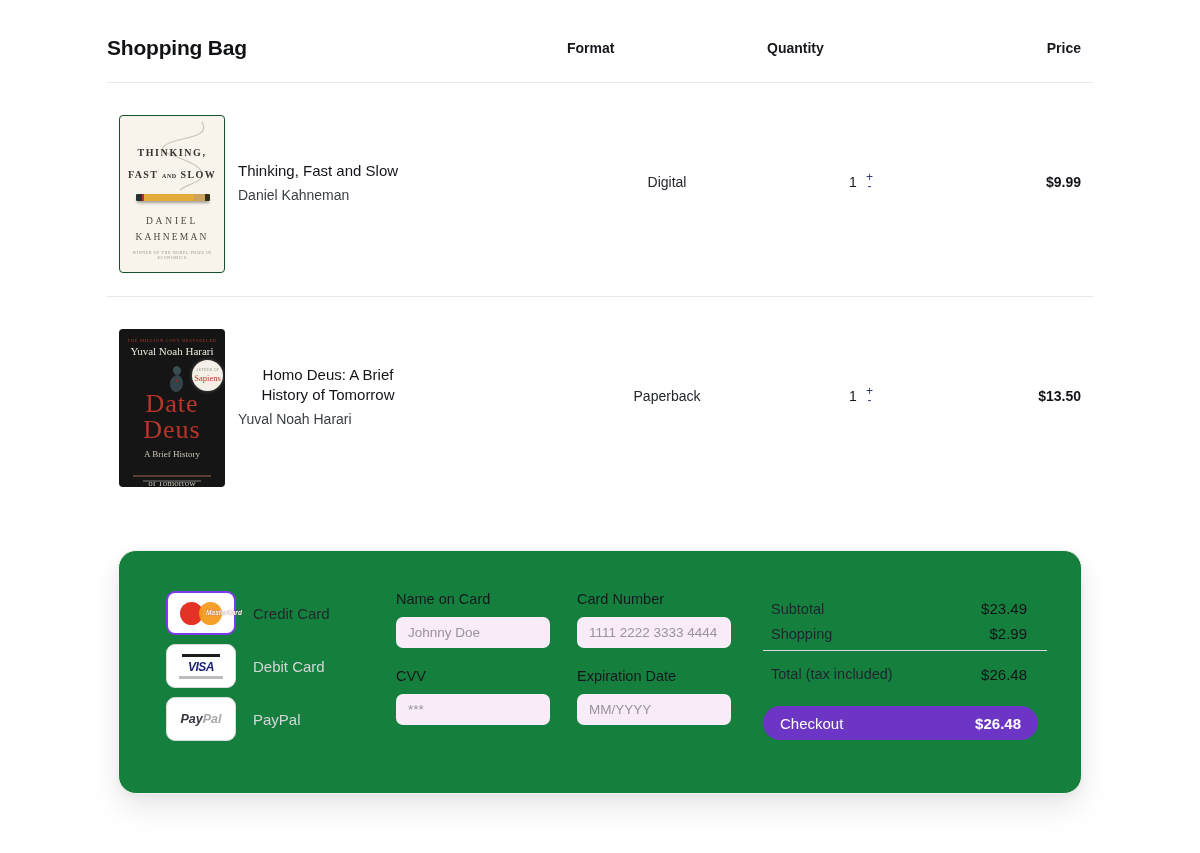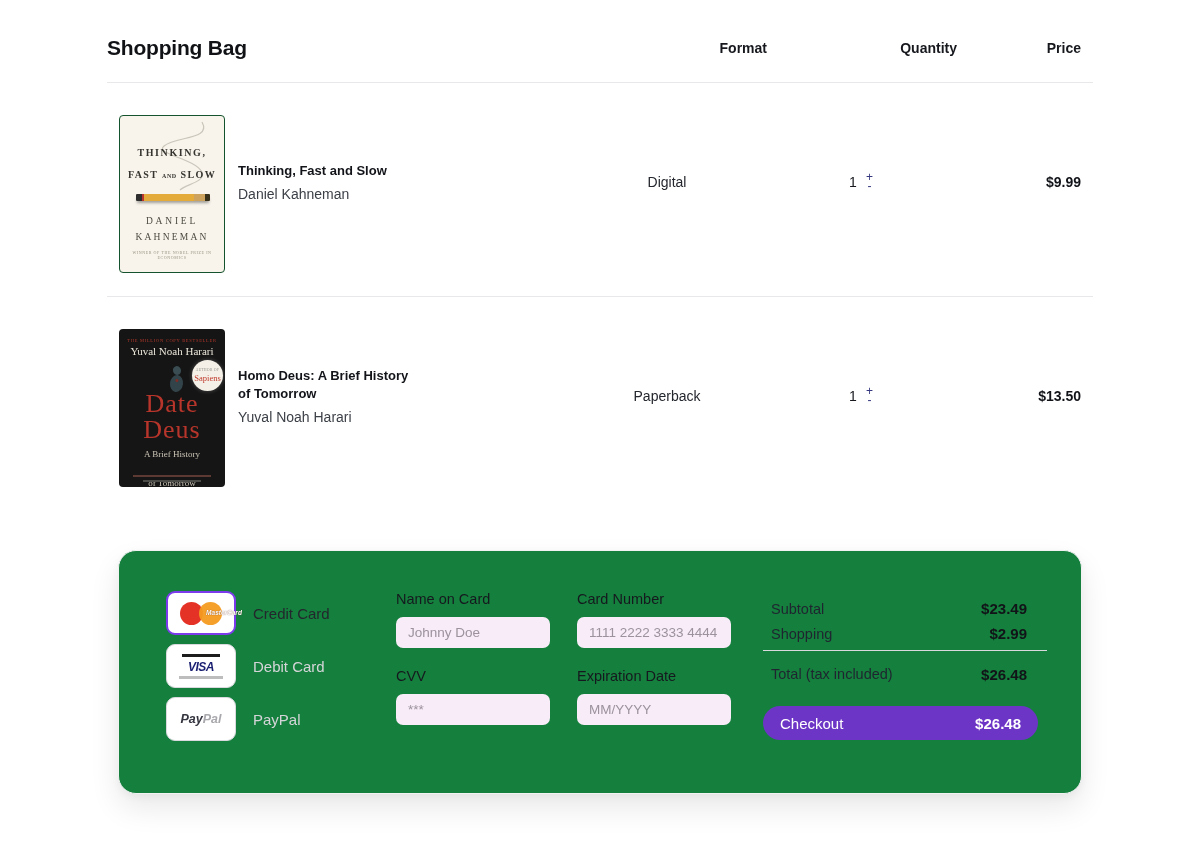--- a/index.html
+++ b/index.html
@@ -5,31 +5,31 @@
   * { margin:0; padding:0; box-sizing:border-box; }
   html,body { width:1200px; height:853px; background:#ffffff; overflow:hidden;
     font-family:"Liberation Sans", sans-serif; color:#16181d; }
   .container { width:986px; margin-left:107px; }
 
   
   .bag-header { display:grid; grid-template-columns:460px 200px 190px 136px;
     align-items:center; padding:36px 0 22px; }
   .page-title { font-size:21px; font-weight:700; letter-spacing:-0.2px; color:#101216; }
   .col-head { font-size:14px; font-weight:600; color:#16181d; }
-  .col-center { text-align:right; }
+  .col-center { text-align:left; }
   .col-right { text-align:right; padding-right:12px; }
   .divider { height:1px; background:#e8e8ea; }
 
   
   .row { display:grid; grid-template-columns:460px 200px 190px 136px; padding:32px 0 23px; }
   .item-main { display:flex; }
   .cover { width:106px; height:158px; margin-left:12px; border-radius:4px;
     position:relative; overflow:hidden; flex:none; }
   .item-info { margin-left:13px; height:134px; display:flex; flex-direction:column; justify-content:center; }
-  .item-title { font-size:13px; font-weight:700; line-height:1.35; max-width:180px; color:#121419; }
+  .item-title { font-size:15px; font-weight:400; line-height:1.35; max-width:180px; color:#121419;text-align:center; }
   .item-author { font-size:14px; color:#3b3f46; margin-top:6px; }
   .cell { height:134px; display:flex; align-items:center; font-size:14px; }
   .cell-format { justify-content:center; color:#23262d; }
   .cell-qty { justify-content:center; gap:7px; }
   .qty-num { font-size:14px; color:#16181d; }
   .stepper { display:flex; flex-direction:column; align-items:center; }
   .stepper button { border:none; background:none; cursor:pointer; color:#35387f;
     font-size:12px; line-height:9px; height:9px; padding:0 2px; font-family:inherit; }
   .cell-price { justify-content:flex-end; padding-right:12px; font-weight:700; color:#111318; }
 
@@ -111,21 +111,21 @@
     column-gap:27px; row-gap:20px; align-content:start; }
   .field label { display:block; font-size:14.5px; color:#15181e; margin-bottom:10px; }
   .field input { width:154px; height:31px; border:none; border-radius:7px; background:#f7ecf7;
     padding:0 12px; font-size:13.5px; color:#3a3a3e; outline:none; font-family:inherit; }
   .field input::placeholder { color:#9b929d; }
 
   .pay-summary { flex:1; margin-left:32px; padding-top:5px; }
   .sum-row { display:flex; justify-content:space-between; align-items:center;
     height:25px; padding-left:8px; }
   .sum-label { font-size:14.5px; color:#1f2430; }
-  .sum-value { font-size:15px; font-weight:700; color:#111318; padding-right:20px; }
+  .sum-value { font-size:15px; font-weight:400; color:#111318; padding-right:20px; }
   .sum-divider { height:1px; background:#d9d9dd; margin:4px 0 12px; }
   .total-row { height:22px; }
   .checkout-btn { margin-top:21px; width:275px; height:34px; border:none; border-radius:17px;
     background:#6d35c6; color:#fff; display:flex; align-items:center; justify-content:space-between;
     padding:0 17px; font-size:15px; cursor:pointer; font-family:inherit; }
   .checkout-amount { font-weight:600; }
 </style>
 </head>
 <body>
 

